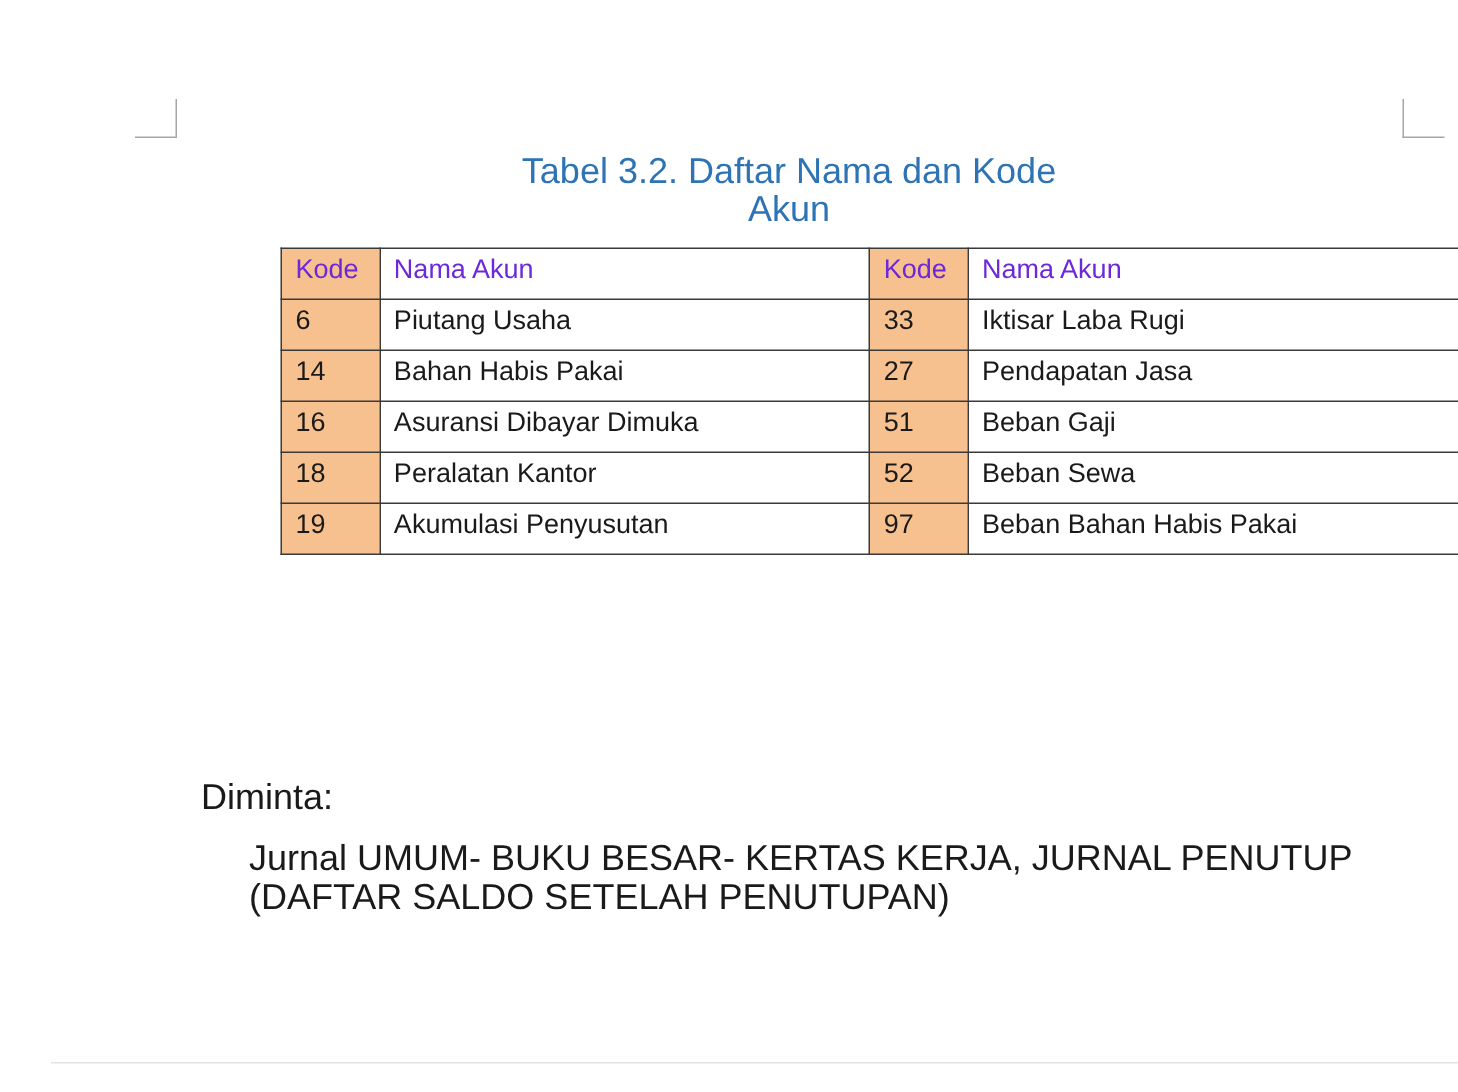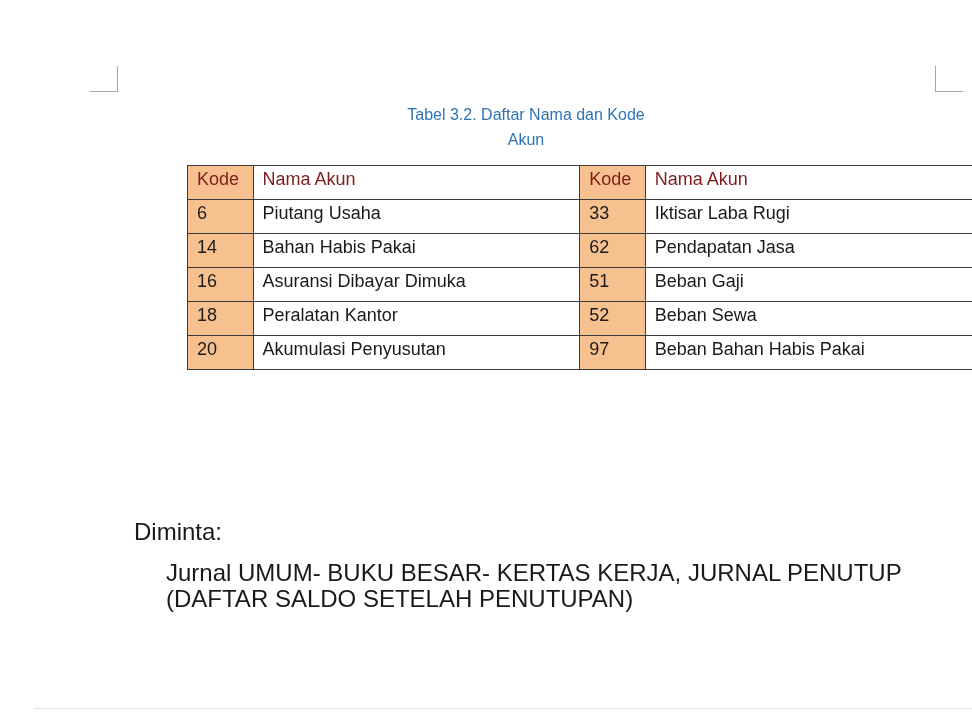--- a/index.html
+++ b/index.html
@@ -35,21 +35,21 @@
       border-left-width: 1px;
       border-bottom-width: 1px;
     }
     .caption {
       position: absolute;
       left: 340px;
       top: 102px;
       width: 372px;
       text-align: center;
       color: #2e74b5;
-      font-size: 16px;
+      font-size: 24px;
       line-height: 25px;
     }
     .account-table {
       position: absolute;
       left: 187px;
       top: 165px;
       border-collapse: collapse;
       table-layout: fixed;
       font-size: 18px;
     }
@@ -63,21 +63,21 @@
       white-space: nowrap;
       overflow: hidden;
     }
     .account-table td.code {
       background: #f7c08f;
     }
     .account-table td.empty {
       background: #ffffff;
     }
     .account-table td.head {
-      color: #7f1d1d;
+      color: #6d28d9;
     }
     .account-table td.last-col {
       border-right: none;
     }
     .col-code1 { width: 66px; }
     .col-name1 { width: 330px; }
     .col-code2 { width: 66px; }
     .col-name2 { width: 330px; }
     .para {
       position: absolute;
@@ -128,37 +128,37 @@
     </tr>
     <tr>
       <td class="code">6</td>
       <td>Piutang Usaha</td>
       <td class="code">33</td>
       <td class="last-col">Iktisar Laba Rugi</td>
     </tr>
     <tr>
       <td class="code">14</td>
       <td>Bahan Habis Pakai</td>
-      <td class="code">62</td>
+      <td class="code">27</td>
       <td class="last-col">Pendapatan Jasa</td>
     </tr>
     <tr>
       <td class="code">16</td>
       <td>Asuransi Dibayar Dimuka</td>
       <td class="code">51</td>
       <td class="last-col">Beban Gaji</td>
     </tr>
     <tr>
       <td class="code">18</td>
       <td>Peralatan Kantor</td>
       <td class="code">52</td>
       <td class="last-col">Beban Sewa</td>
     </tr>
     <tr>
-      <td class="code">20</td>
+      <td class="code">19</td>
       <td>Akumulasi Penyusutan</td>
       <td class="code">97</td>
       <td class="last-col">Beban Bahan Habis Pakai</td>
     </tr>
   </tbody>
 </table>
 
 <div class="para diminta">Diminta:</div>
 <div class="para task">Jurnal UMUM- BUKU BESAR- KERTAS KERJA, JURNAL PENUTUP (DAFTAR SALDO SETELAH PENUTUPAN)</div>
 

